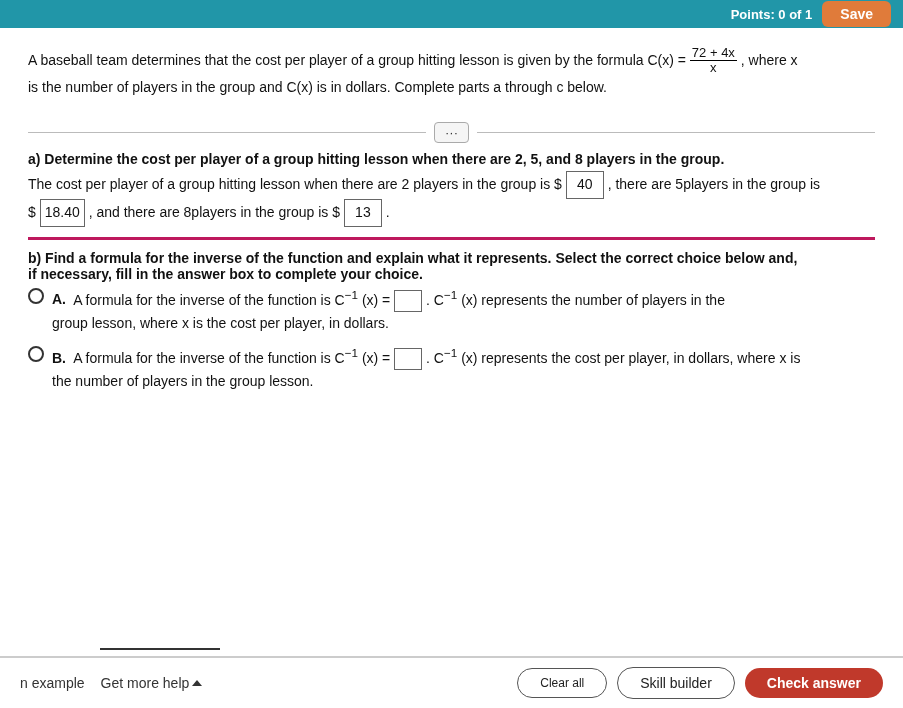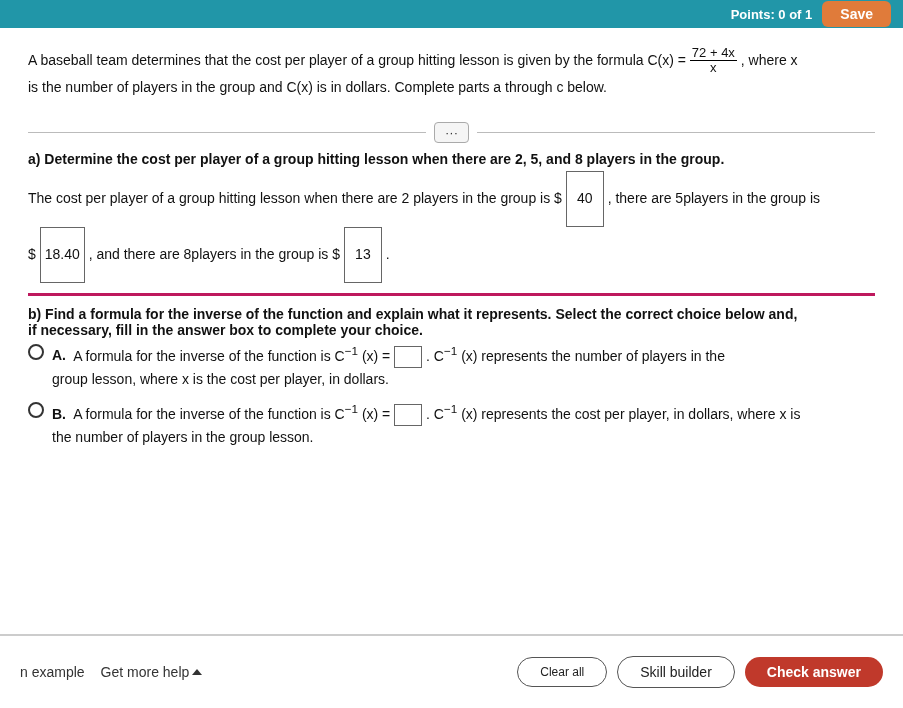--- a/index.html
+++ b/index.html
@@ -85,21 +85,21 @@
     .answer-text {
       font-size: 14px;
       color: #111;
       line-height: 1.7;
     }
 
     .answer-box {
       display: inline-block;
       border: 1.5px solid #666;
       min-width: 38px;
-      padding: 15px 4px;
+      padding: 1px 4px;
       font-size: 14px;
       text-align: center;
       background: #fff;
       vertical-align: baseline;
     }
 
     .note-text {
       font-size: 13px;
       color: #333;
       margin-top: 2px;
@@ -152,21 +152,21 @@
       font-size: 14px;
       vertical-align: middle;
       background: #fff;
     }
 
     .bottom-bar {
       position: absolute;
       bottom: 0;
       left: 0;
       right: 0;
-      height: 74px;
+      height: 52px;
       background: #fff;
       border-top: 2px solid #ccc;
       display: flex;
       align-items: center;
       padding: 0 20px;
     }
 
     .bottom-left {
       display: flex;
       align-items: center;

